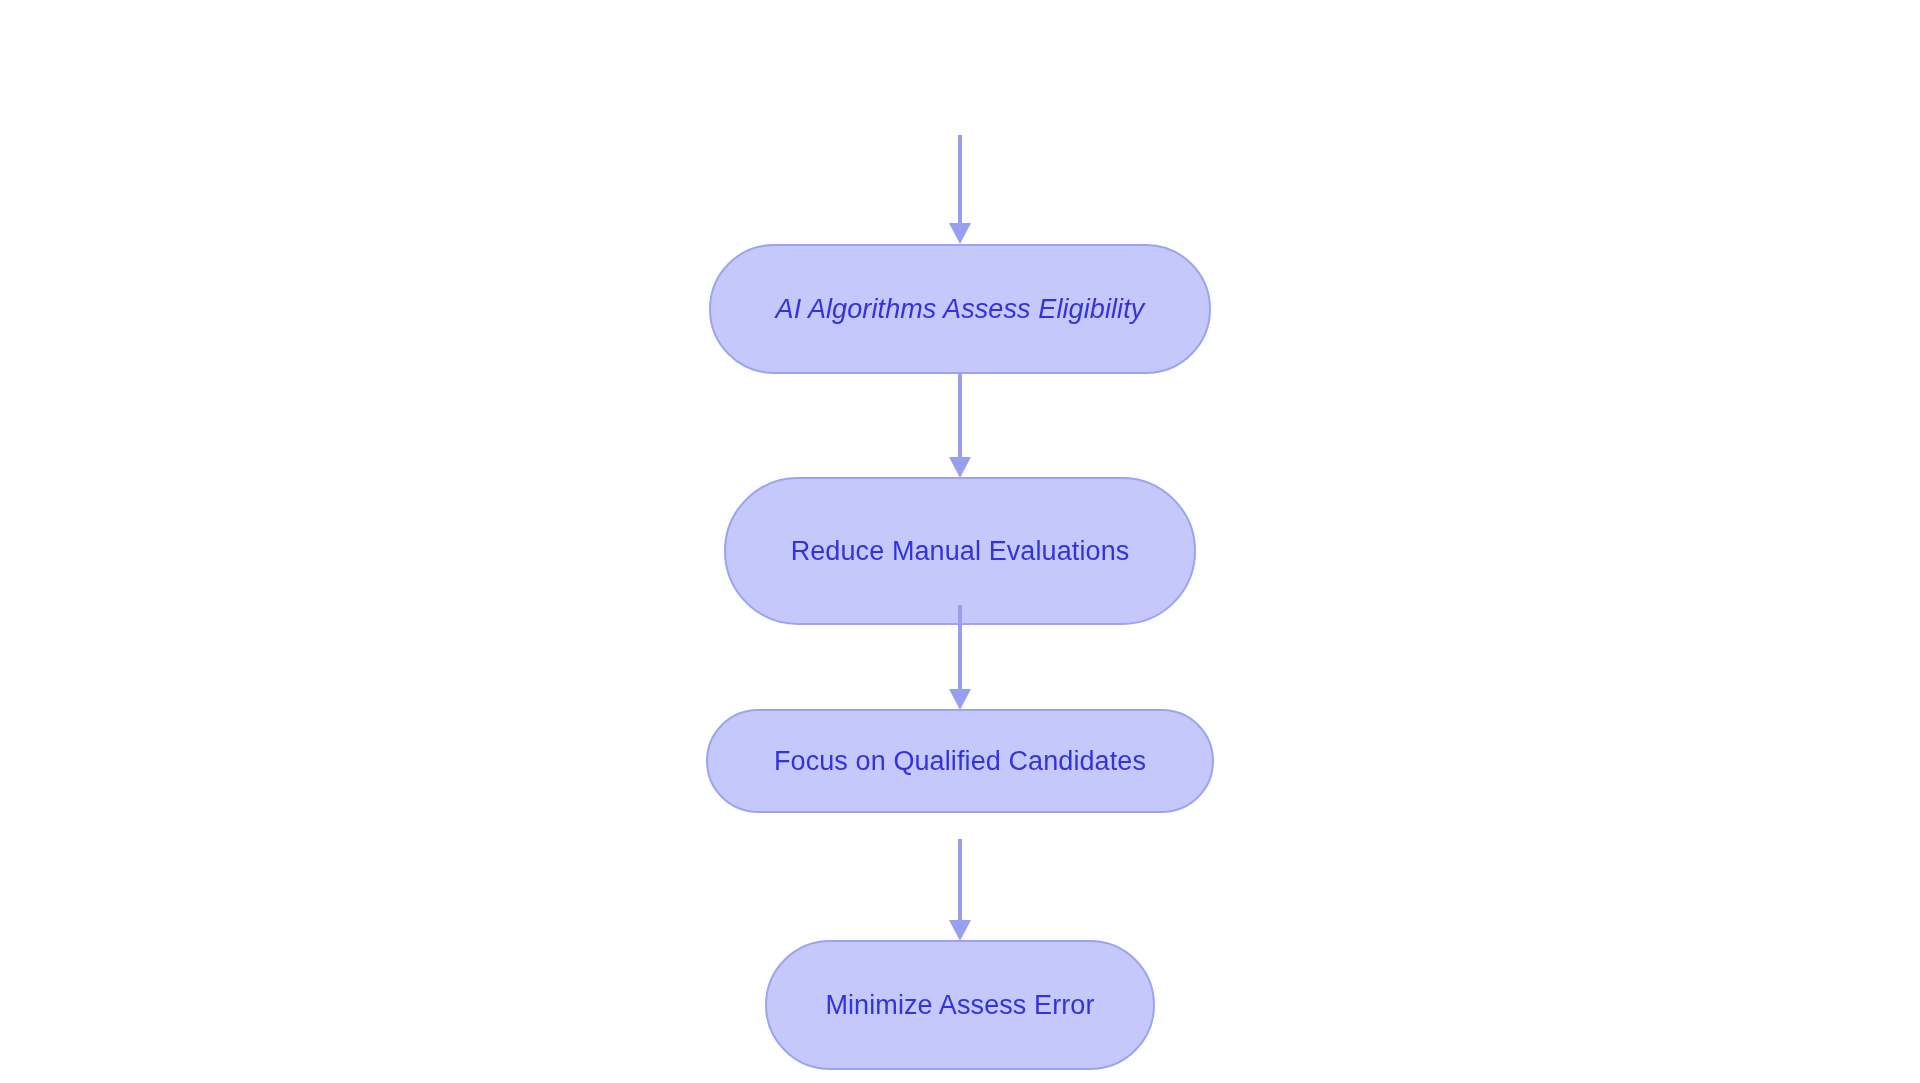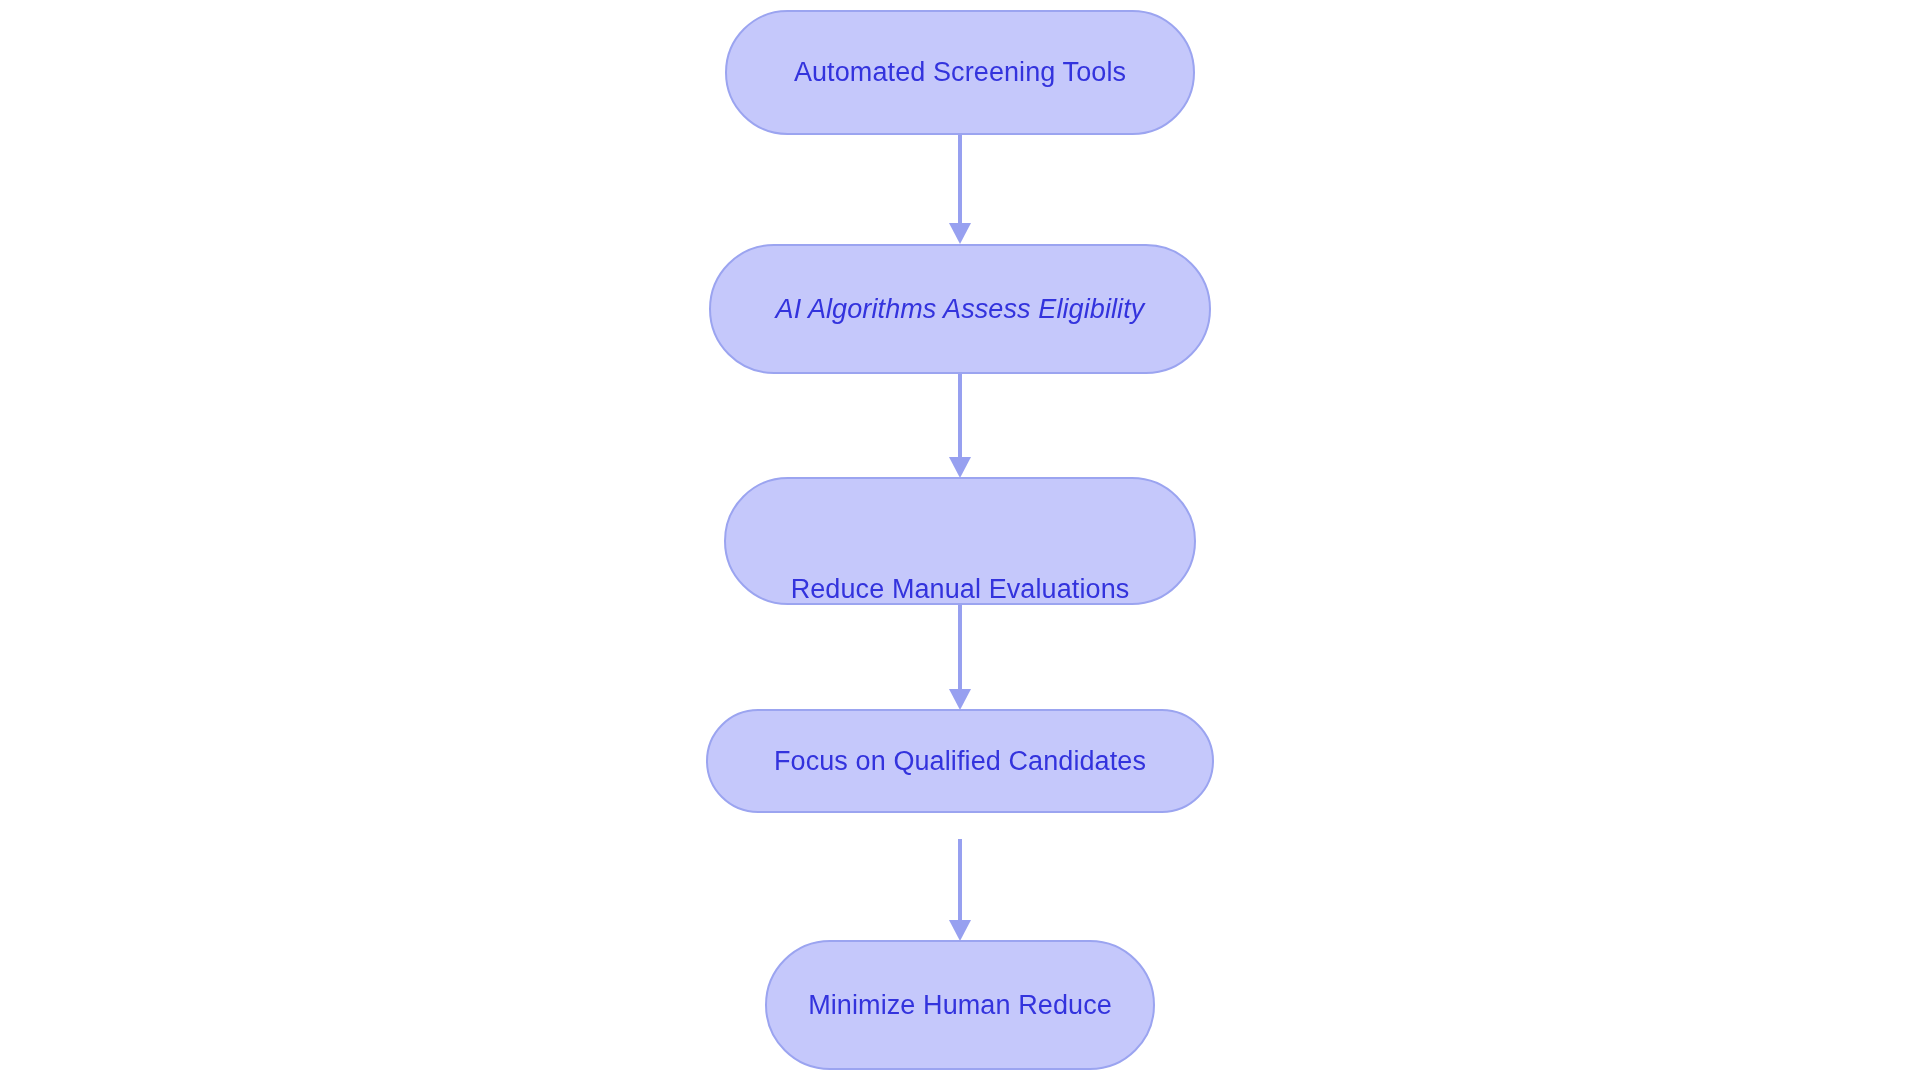--- a/index.html
+++ b/index.html
@@ -54,53 +54,50 @@
   .edge-head {
     fill: #97a0f0;
     stroke: none;
   }
 </style>
 </head>
 <body>
 
 <div id="flowchart-canvas">
 
-  <div class="flow-node" style="left:725px; top:10px; width:470px; height:125px;">
-    <span class="node-label">Automated Screening Tools</span>
-  </div>
 
   <svg class="flow-edge" style="left:938px; top:135px; width:44px; height:110px;" viewBox="0 0 44 110">
     <line class="edge-line" x1="22" y1="0" x2="22" y2="90"></line>
     <polygon class="edge-head" points="11,88 33,88 22,109"></polygon>
   </svg>
 
   <div class="flow-node" style="left:709px; top:244px; width:502px; height:130px;font-style:italic;">
     <span class="node-label">AI Algorithms Assess Eligibility</span>
   </div>
 
   <svg class="flow-edge" style="left:938px; top:374px; width:44px; height:105px;" viewBox="0 0 44 105">
     <line class="edge-line" x1="22" y1="0" x2="22" y2="85"></line>
     <polygon class="edge-head" points="11,83 33,83 22,104"></polygon>
   </svg>
 
-  <div class="flow-node" style="left:724px; top:477px; width:472px; height:128px;align-items:flex-end;">
+  <div class="flow-node" style="left:724px; top:477px; width:472px; height:148px;">
     <span class="node-label">Reduce Manual Evaluations</span>
   </div>
 
   <svg class="flow-edge" style="left:938px; top:605px; width:44px; height:106px;" viewBox="0 0 44 106">
     <line class="edge-line" x1="22" y1="0" x2="22" y2="86"></line>
     <polygon class="edge-head" points="11,84 33,84 22,105"></polygon>
   </svg>
 
   <div class="flow-node" style="left:706px; top:709px; width:508px; height:104px;">
     <span class="node-label">Focus on Qualified Candidates</span>
   </div>
 
   <svg class="flow-edge" style="left:938px; top:839px; width:44px; height:103px;" viewBox="0 0 44 103">
     <line class="edge-line" x1="22" y1="0" x2="22" y2="83"></line>
     <polygon class="edge-head" points="11,81 33,81 22,102"></polygon>
   </svg>
 
   <div class="flow-node" style="left:765px; top:940px; width:390px; height:130px;">
-    <span class="node-label">Minimize Human Reduce</span>
+    <span class="node-label">Minimize Assess Error</span>
   </div>
 
 </div>
 
 </body></html>

